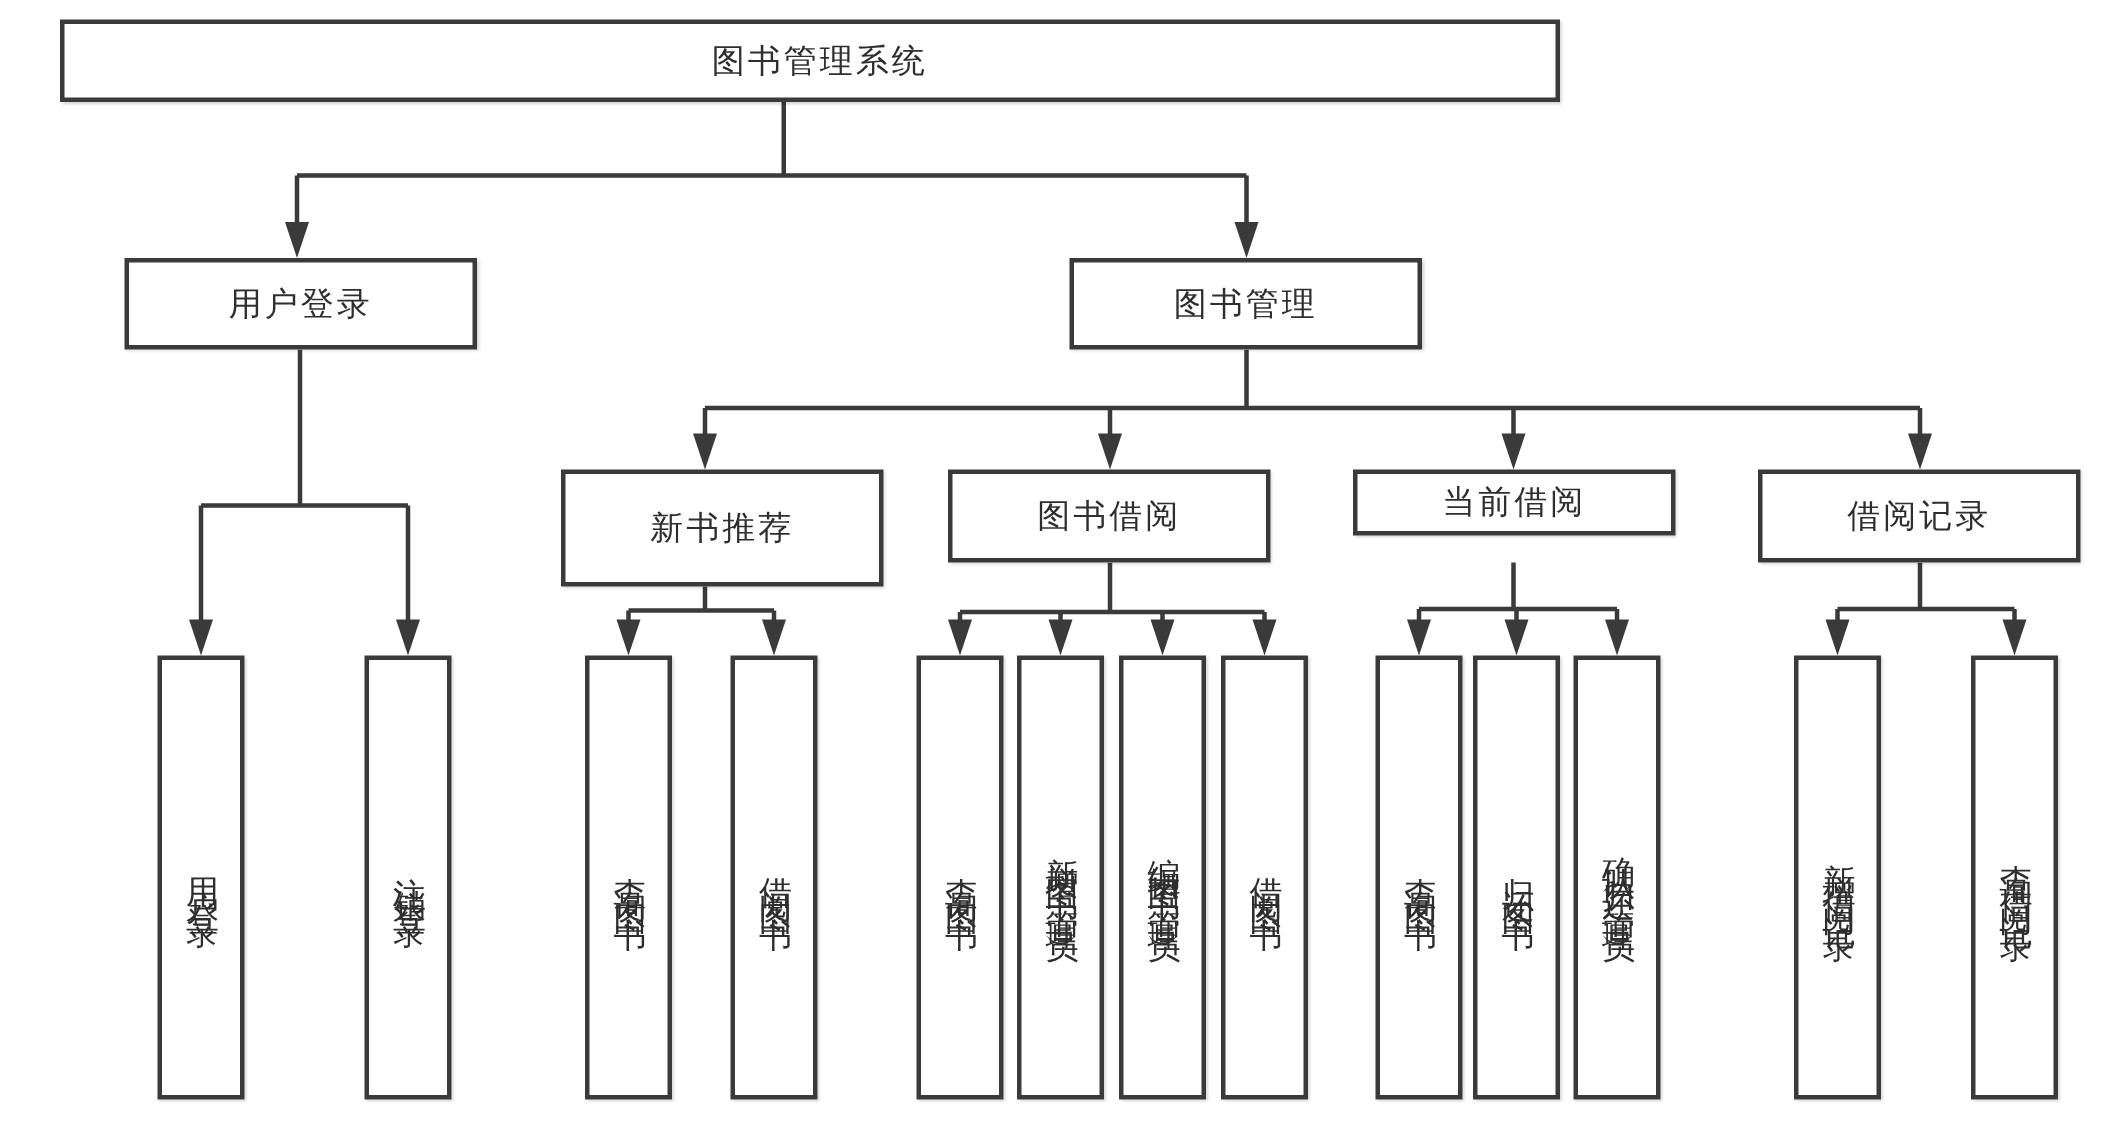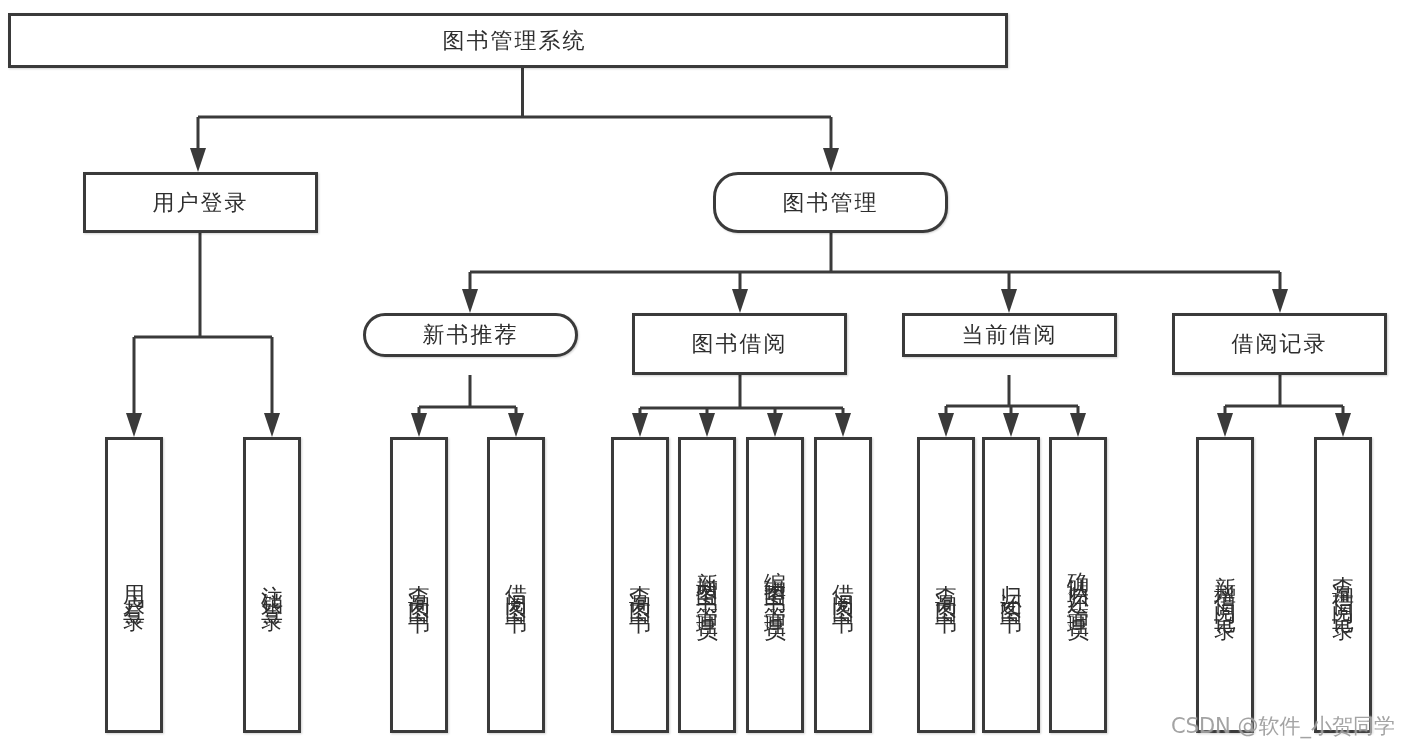--- a/index.html
+++ b/index.html
@@ -106,32 +106,32 @@
       <polygon points="1070,413 1086,413 1078,437" fill="#3a3a3a" stroke="none"></polygon>
     </g>
 
     <g stroke="#3a3a3a" stroke-width="3" fill="none">
       <path d="M1280 375 V406 M1225 406 H1343 M1225 406 V415 M1343 406 V415"></path>
       <polygon points="1217,413 1233,413 1225,437" fill="#3a3a3a" stroke="none"></polygon>
       <polygon points="1335,413 1351,413 1343,437" fill="#3a3a3a" stroke="none"></polygon>
     </g>
   </svg>
 
-  <div class="node" style="left:8px; top:13px; width:1000px; height:55px;padding-left:13px;">
+  <div class="node" style="left:40px; top:13px; width:1000px; height:55px;padding-left:13px;">
     <span class="hlabel">图书管理系统</span>
   </div>
 
   <div class="node" style="left:83px; top:172px; width:235px; height:61px;">
     <span class="hlabel">用户登录</span>
   </div>
-  <div class="node" style="left:713px; top:172px; width:235px; height:61px;border-radius:25px;">
+  <div class="node" style="left:713px; top:172px; width:235px; height:61px;">
     <span class="hlabel">图书管理</span>
   </div>
 
-  <div class="node" style="left:363px; top:313px; width:215px; height:44px;border-radius:26px;">
+  <div class="node" style="left:374px; top:313px; width:215px; height:78px;">
     <span class="hlabel">新书推荐</span>
   </div>
   <div class="node" style="left:632px; top:313px; width:215px; height:62px;text-align:center;">
     <span class="hlabel">图书借阅</span>
   </div>
   <div class="node" style="left:902px; top:313px; width:215px; height:44px;">
     <span class="hlabel">当前借阅</span>
   </div>
   <div class="node" style="left:1172px; top:313px; width:215px; height:62px;">
     <span class="hlabel">借阅记录</span>
@@ -174,15 +174,14 @@
     <span class="vlabel" style="letter-spacing:7px;">确认归还（管理员）</span>
   </div>
 
   <div class="node" style="left:1196px; top:437px; width:58px; height:296px;">
     <span class="vlabel">新增借阅记录</span>
   </div>
   <div class="node" style="left:1314px; top:437px; width:58px; height:296px;">
     <span class="vlabel">查询借阅记录</span>
   </div>
 
-  <div class="watermark">CSDN @软件_小贺同学</div>
 
 </div>
 
 </body></html>

